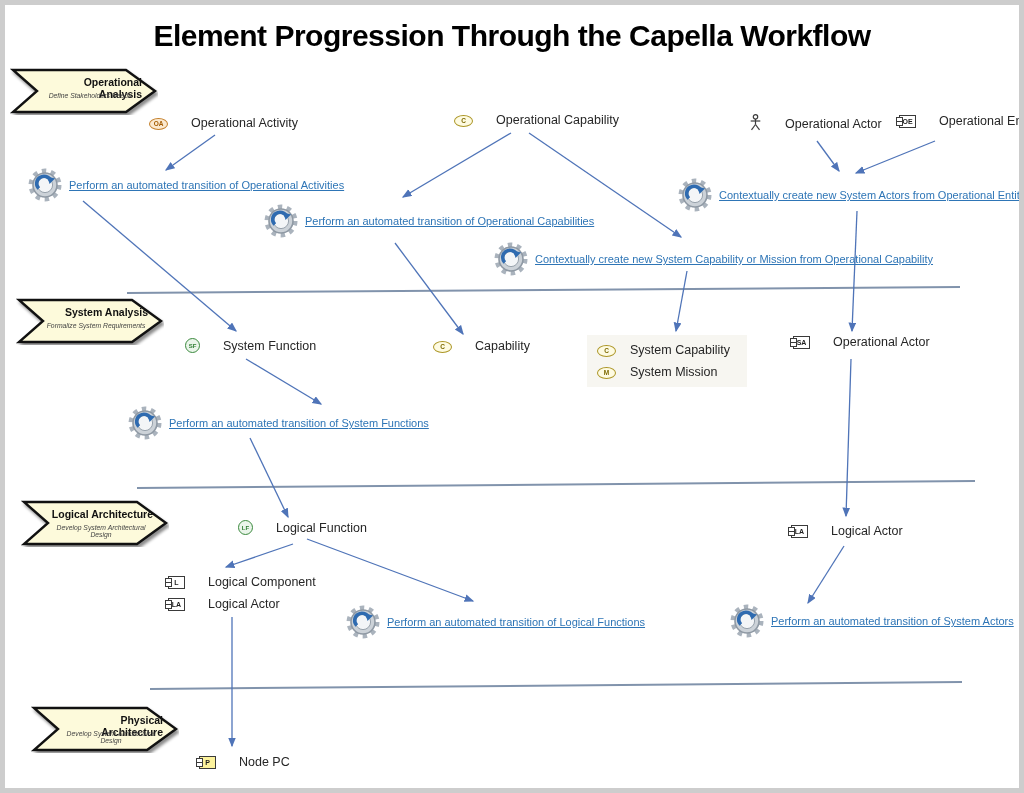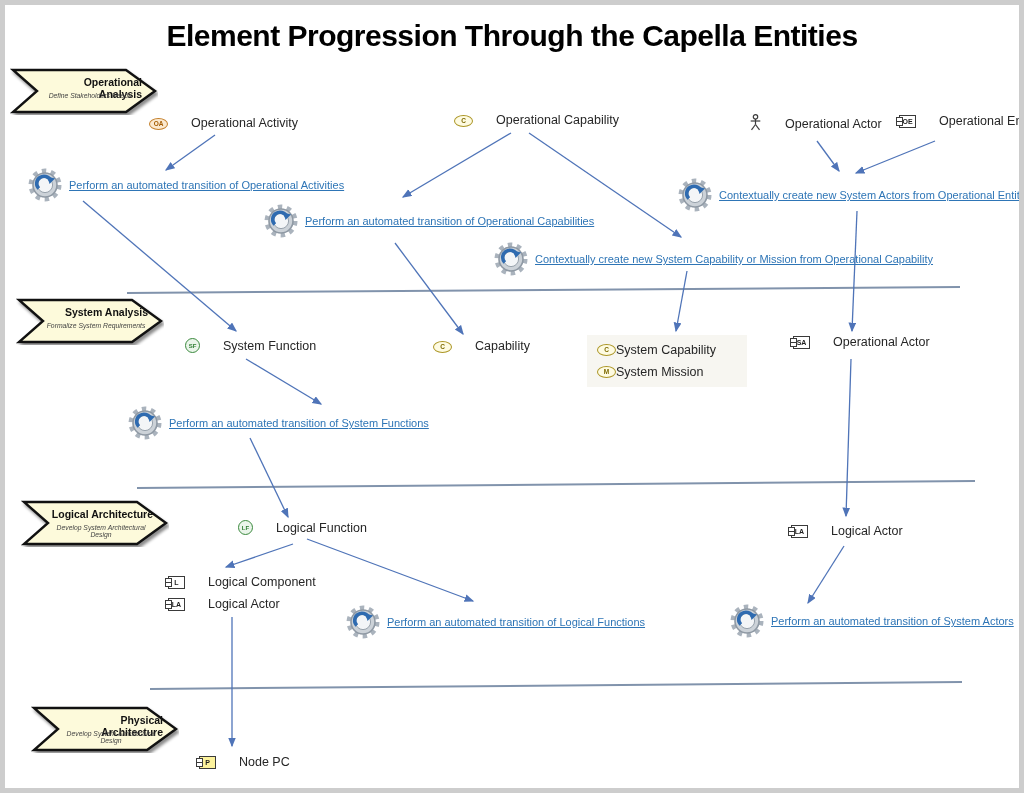--- a/index.html
+++ b/index.html
@@ -29,21 +29,21 @@
   .b-box{position:relative;display:inline-flex;align-items:center;justify-content:center;
         min-width:11px;height:11px;padding:0 2px;border:1.2px solid #3a3a3a;
         background:#fff;color:#1d1d1d;font-size:7px;font-weight:bold;line-height:1;margin-left:3px;}
   .b-box::before,.b-box::after{content:"";position:absolute;left:-4px;width:5px;height:3px;
         background:#fff;border:1px solid #3a3a3a;}
   .b-box::before{top:1px;} .b-box::after{bottom:1px;}
   .c-node{background:#fcf29c;}
   
   .panel{position:absolute;background:#f7f6f1;border:1px solid #ececе4;
         display:flex;flex-direction:column;justify-content:space-around;padding:4px 10px;}
-  .panel .row{display:flex;align-items:center;font-size:12.5px;color:#262626;}
+  .panel .row{display:flex;align-items:flex-end;gap:14px;font-size:12.5px;color:#262626;}
   
   .action{position:absolute;display:flex;align-items:center;gap:4px;white-space:nowrap;}
   .gear{width:40px;height:40px;flex:0 0 auto;}
   .action a{font-size:11px;color:#2e75b6;text-decoration:underline;cursor:pointer;}
   
   #connectors{position:absolute;left:0;top:0;pointer-events:none;}
 </style>
 </head>
 <body>
 
@@ -95,21 +95,21 @@
       <line x1="846" y1="354" x2="841" y2="511"></line>
       <line x1="839" y1="541" x2="803" y2="598"></line>
       <line x1="241" y1="354" x2="316" y2="399"></line>
       <line x1="245" y1="433" x2="283" y2="512"></line>
       <line x1="288" y1="539" x2="221" y2="562"></line>
       <line x1="302" y1="534" x2="468" y2="596"></line>
       <line x1="227" y1="612" x2="227" y2="741"></line>
     </g>
   </svg>
 
-  <div class="title">Element Progression Through the Capella Entities</div>
+  <div class="title">Element Progression Through the Capella Workflow</div>
 
   <div class="banner" style="left:5px;top:62px">
     <svg width="148" height="48">
         <use href="#bannerSym"></use>
       </svg>
     <div class="banner-title">Operational Analysis</div>
     <div class="banner-sub">Define Stakeholders Needs</div>
   </div>
   <div class="banner" style="left:11px;top:292px">
     <svg width="148" height="48">

